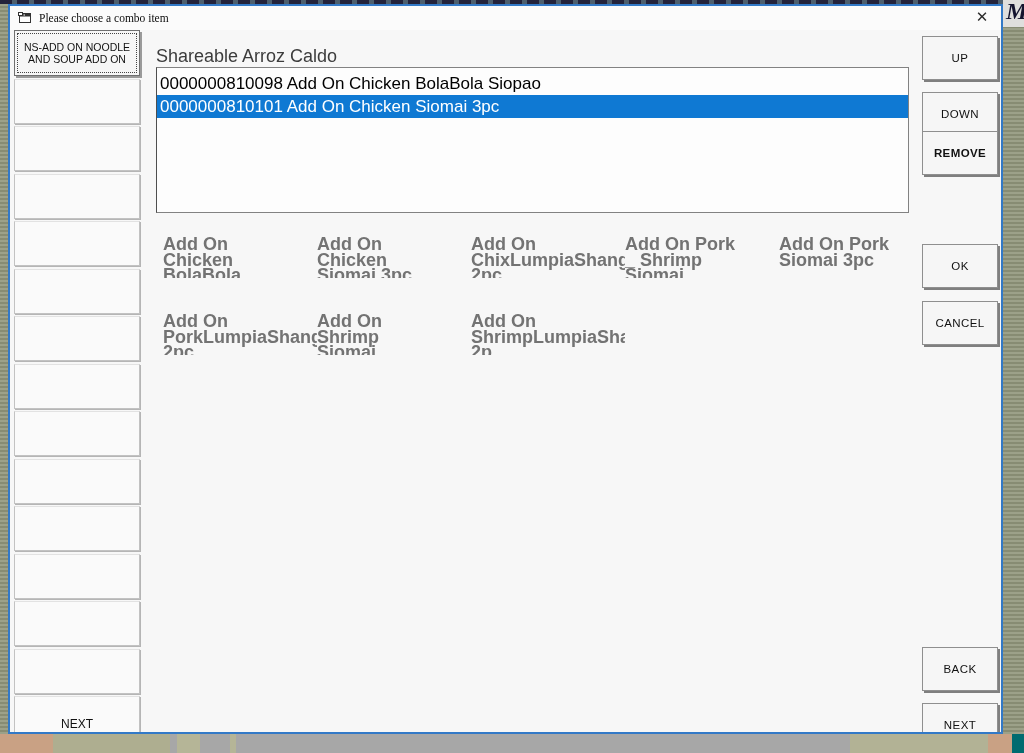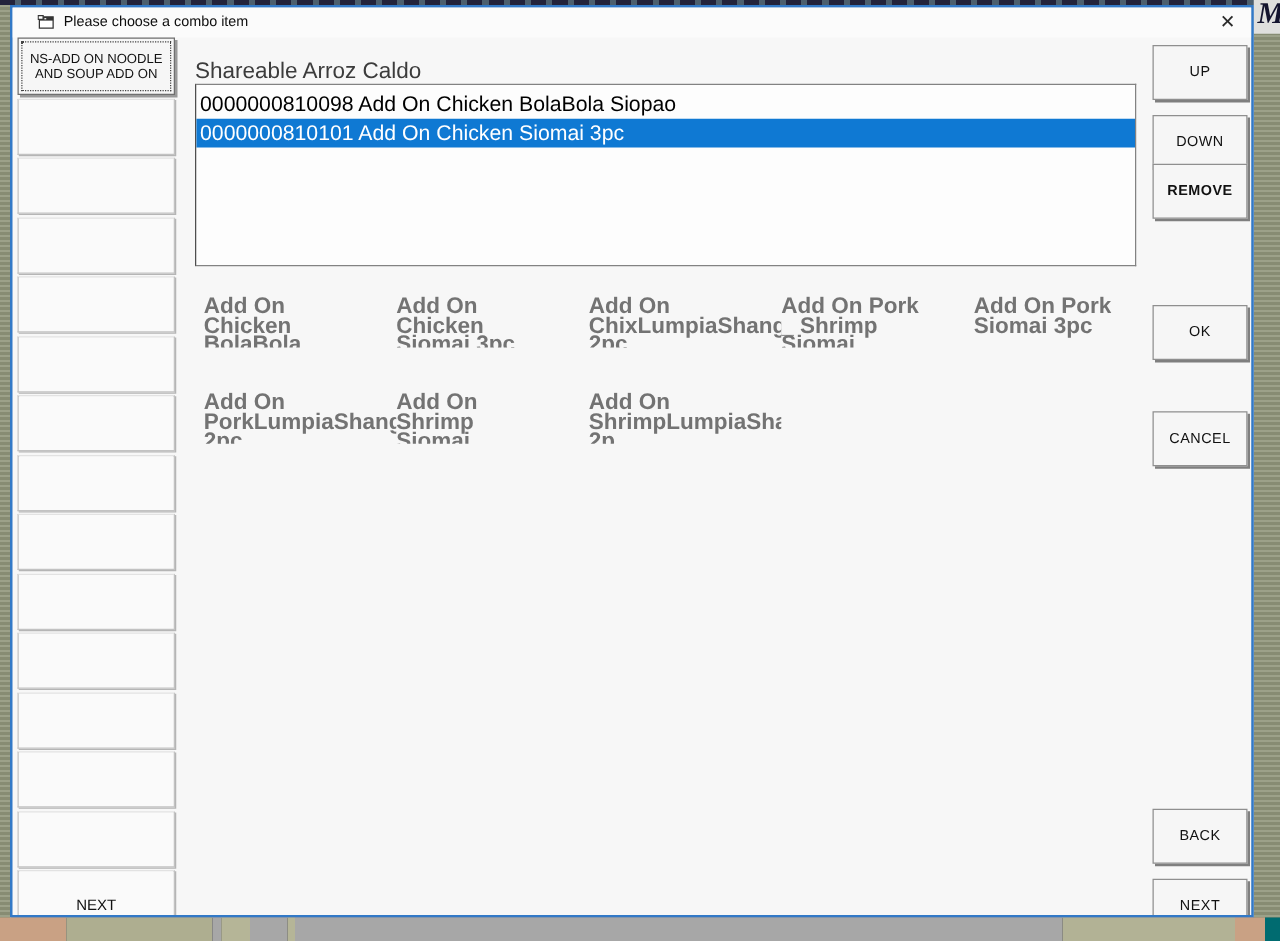--- a/index.html
+++ b/index.html
@@ -37,21 +37,21 @@
   }
   .bottom-bar div{height:19px;}
   
   .dialog{
     position:absolute;left:8px;top:4px;width:995px;height:730px;
     background:#f7f7f7;border:2px solid #3279c7;box-sizing:border-box;
     overflow:hidden;z-index:10;
   }
   .titlebar{
     height:24px;display:flex;align-items:center;background:#fbfbfb;
-    padding-left:20px;position:relative;
+    padding-left:8px;position:relative;font-family:Liberation Serif, serif;
   }
   .title-icon{width:14px;height:12px;margin-right:7px;flex:0 0 auto;}
   .title-text{font-size:11.5px;color:#0d0d0d;}
   .close-btn{
     position:absolute;right:6px;top:0px;width:26px;height:22px;
     display:flex;align-items:center;justify-content:center;
     font-size:15px;color:#2b2b2b;cursor:default;
   }
   
   .sidebar{position:absolute;left:4px;top:24px;width:126px;}
@@ -180,16 +180,16 @@
       <div class="option">Add On Pork Siomai 3pc</div>
       <div class="option">Add On PorkLumpiaShang 2pc</div>
       <div class="option">Add On Shrimp Siomai</div>
       <div class="option">Add On ShrimpLumpiaShan 2p</div>
     </div>
 
   <button class="abtn" style="top:30px;">UP</button>
   <button class="abtn" style="top:86px;">DOWN</button>
   <button class="abtn" style="top:125px;font-weight:bold;">REMOVE</button>
   <button class="abtn" style="top:238px;">OK</button>
-  <button class="abtn" style="top:295px;margin-top:28px;">CANCEL</button>
+  <button class="abtn" style="top:295px;">CANCEL</button>
   <button class="abtn" style="top:641px;">BACK</button>
   <button class="abtn" style="top:697px;">NEXT</button>
 </div>
 
 </body></html>

